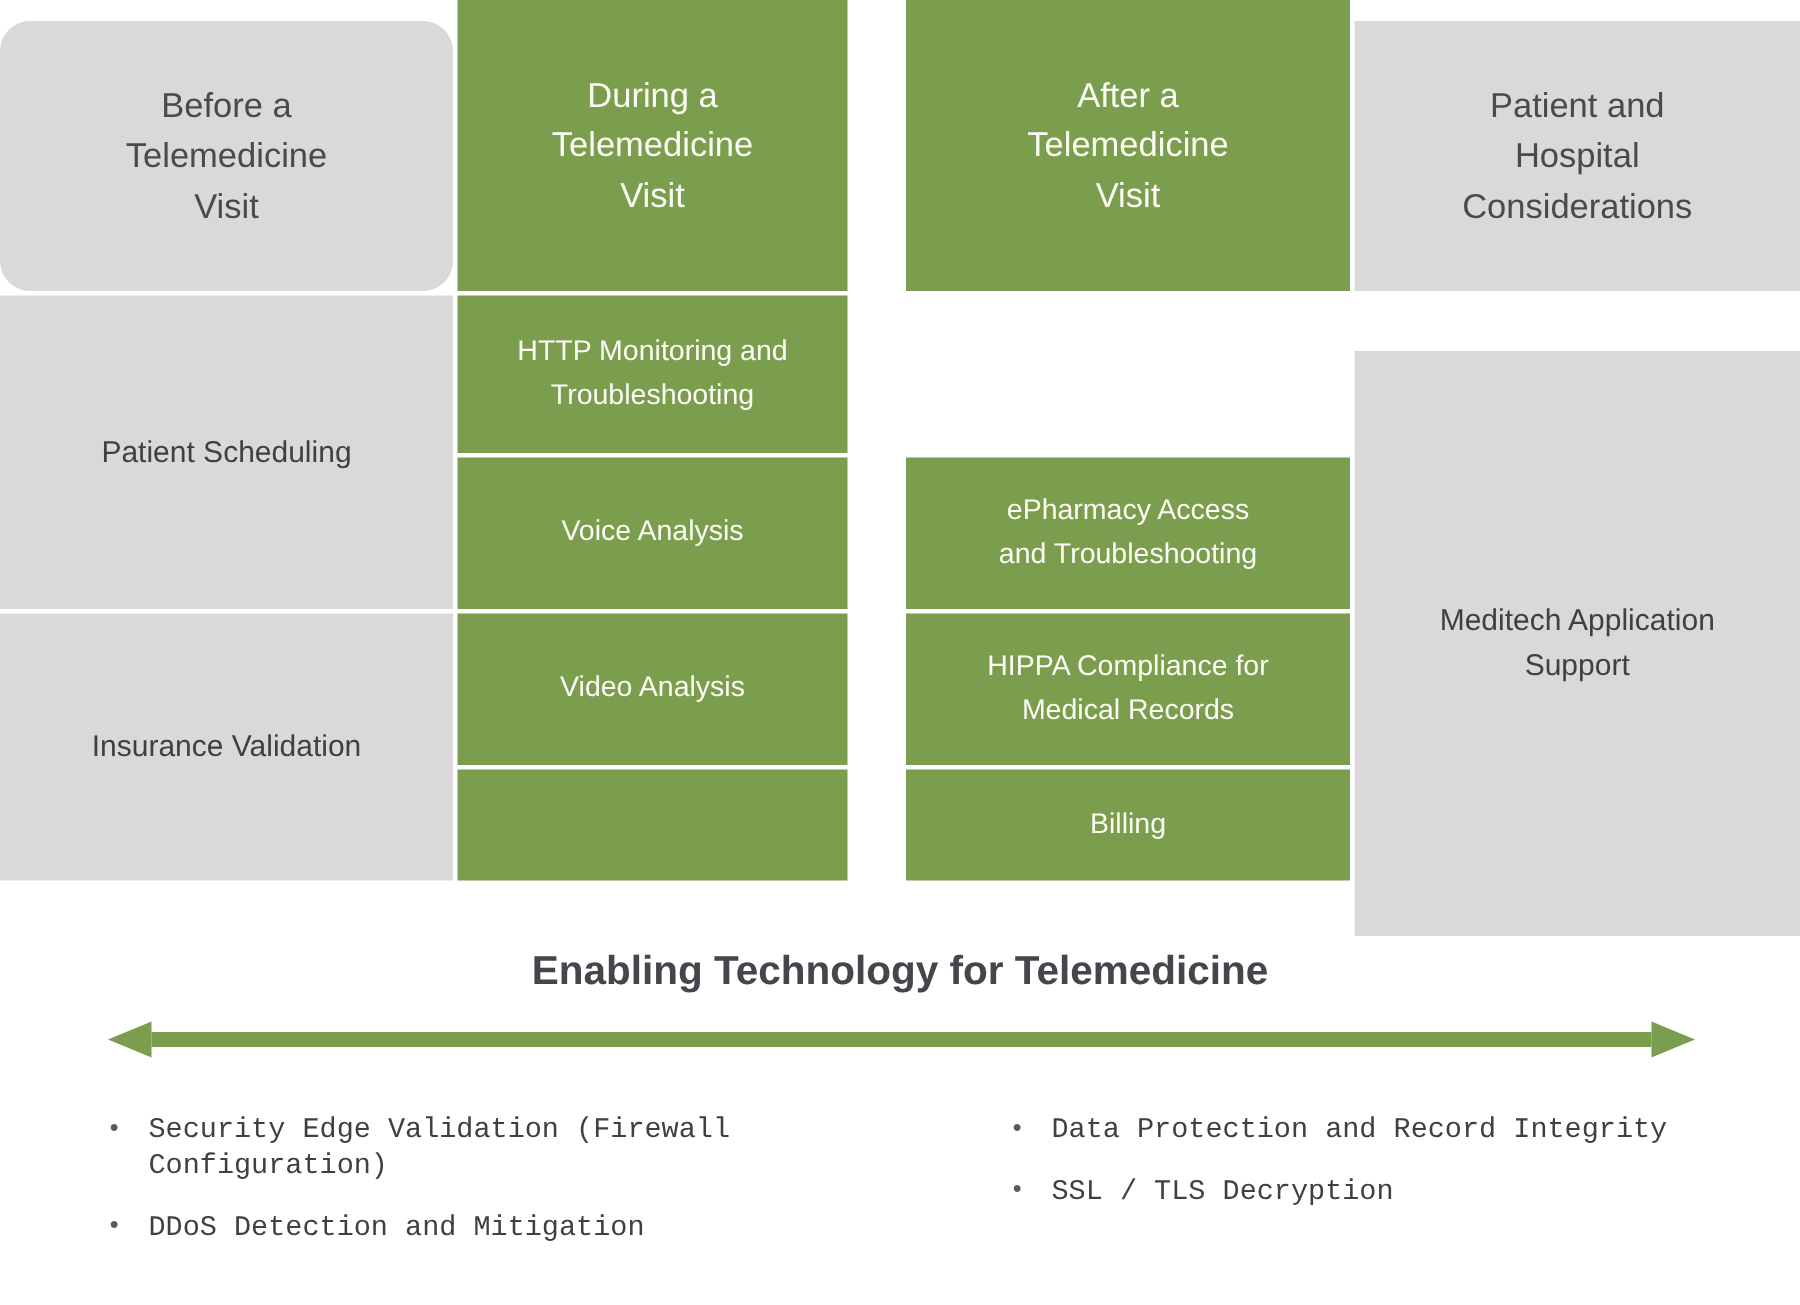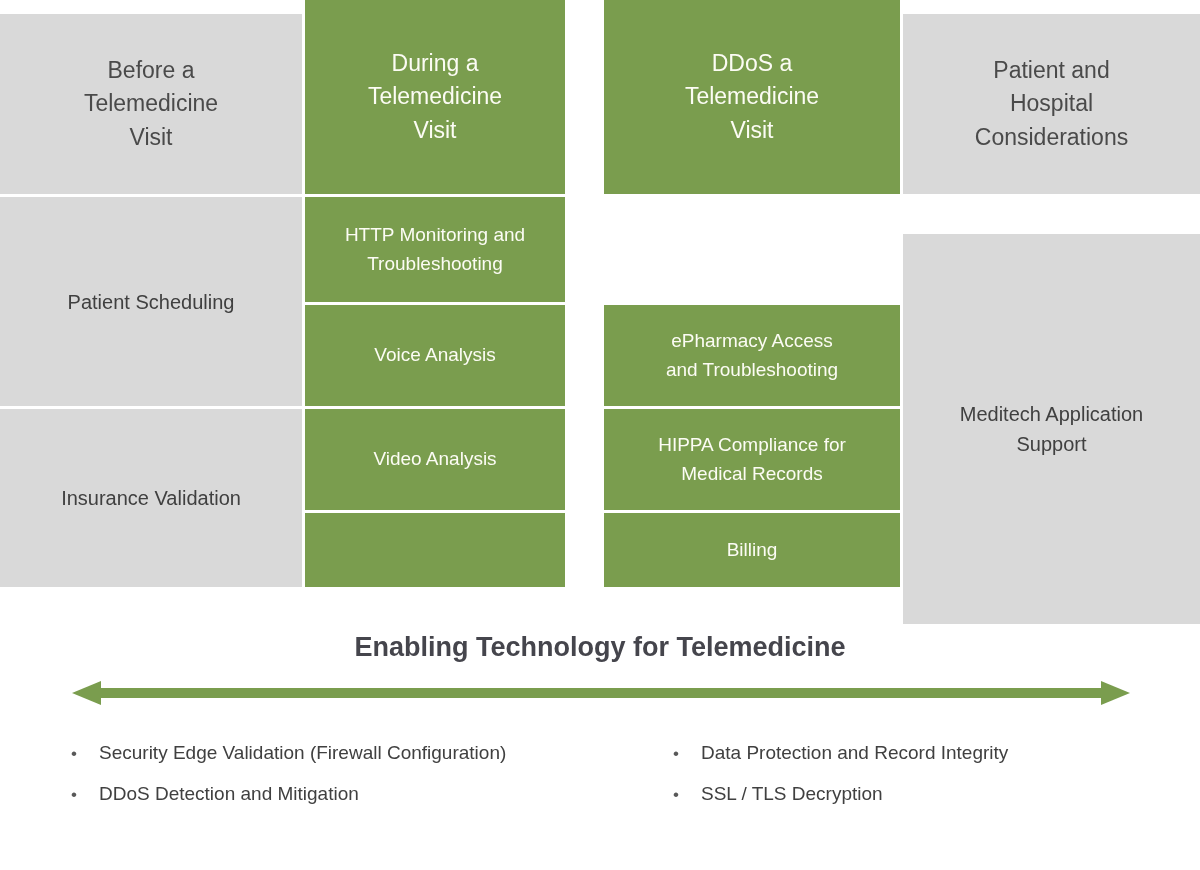--- a/index.html
+++ b/index.html
@@ -37,46 +37,46 @@
     border-top:12px solid transparent; border-bottom:12px solid transparent;
     border-right:29px solid #7a9d4e;
   }
   .arrow .shaft { flex:1; height:10px; background:#7a9d4e; }
   .arrow .head-right {
     width:0; height:0;
     border-top:12px solid transparent; border-bottom:12px solid transparent;
     border-left:29px solid #7a9d4e;
   }
 
-  .bullet-list { position:absolute; list-style:none; }
+  .bullet-list { position:absolute; list-style:none;font-family:Liberation Mono, monospace; }
   .bullet-list.left  { left:70px;  top:741px; width:560px; }
   .bullet-list.right { left:672px; top:741px; width:520px; }
   .bullet-list li {
     position:relative; padding-left:29px; margin-bottom:17px;
     font-size:19px; line-height:24px; color:#404040;
   }
   .bullet-list li::before {
     content:"\2022"; position:absolute; left:1px; top:1px;
     font-size:17px; color:#595959;
   }
 </style>
 </head>
 <body>
 
 <div class="canvas">
 
-  <div class="cell gray header c1" style="top:14px; height:180px;">Before a
+  <div class="cell gray header c1" style="top:14px; height:180px;border-radius:20px;">Before a
 Telemedicine
 Visit</div>
 
   <div class="cell green header c2" style="top:0; height:194px;">During a
 Telemedicine
 Visit</div>
 
-  <div class="cell green header c3" style="top:0; height:194px;">DDoS a
+  <div class="cell green header c3" style="top:0; height:194px;">After a
 Telemedicine
 Visit</div>
 
   <div class="cell gray header c4" style="top:14px; height:180px;">Patient and
 Hospital
 Considerations</div>
 
   <div class="cell gray body-gray c1" style="top:197px; height:209px;">Patient Scheduling</div>
 
   <div class="cell gray body-gray c1" style="top:409px; height:178px;">Insurance Validation</div>

